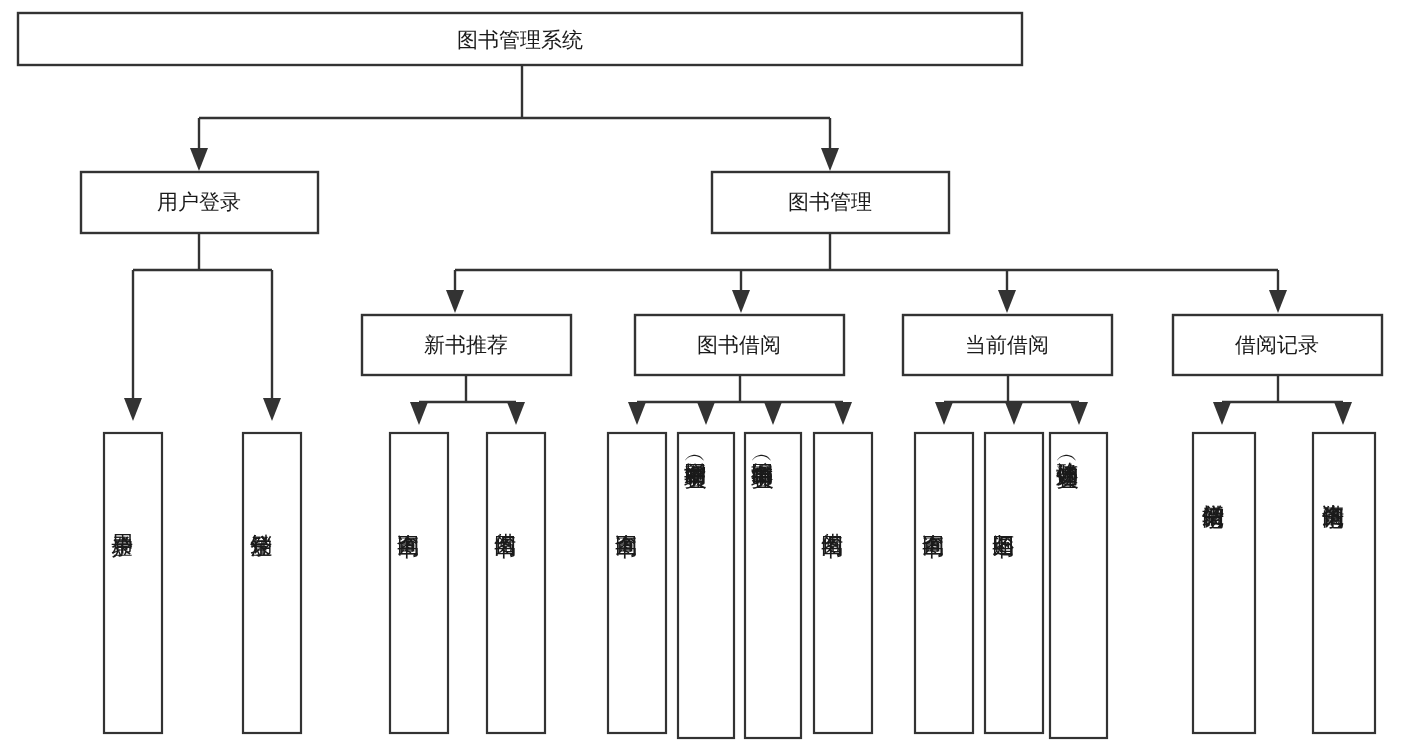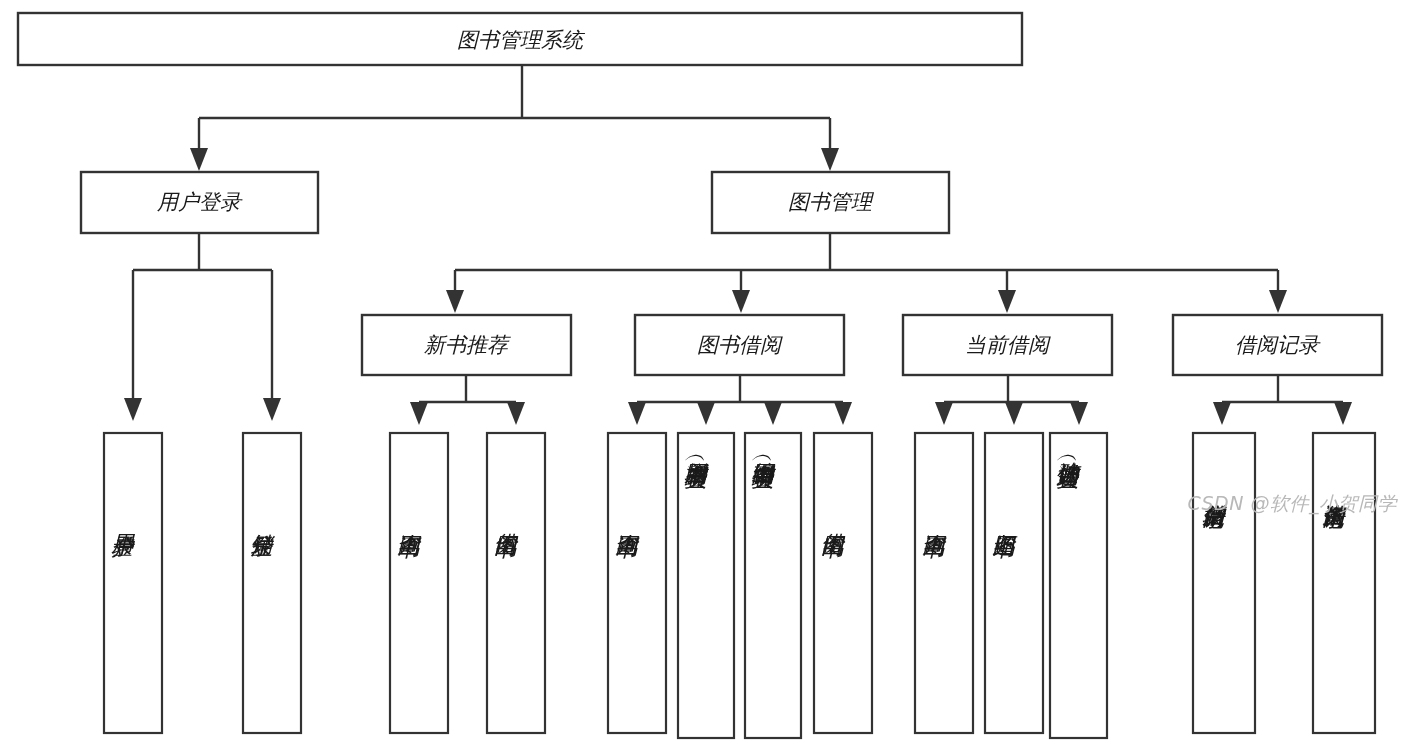--- a/index.html
+++ b/index.html
@@ -12,21 +12,20 @@
     width: 1405px;
     height: 747px;
     overflow: hidden;
     font-family: "DejaVu Sans", "Liberation Sans", sans-serif;
   }
   #diagram-root {
     position: relative;
     width: 1405px;
     height: 523px;
     background: #ffffff;
-    font-style: italic;
   }
   svg#tree-svg {
     position: absolute;
     left: 0;
     top: 0;
     width: 1405px;
     height: 747px;
     display: block;
   }
   .node-rect {
@@ -222,15 +221,14 @@
   <div class="vlabel" style="left:751px; top:444px; height:290px;">编辑图书（管理员）</div>
   <div class="vlabel" style="left:821px; top:516px; height:210px;">借阅图书</div>
 
   <div class="vlabel" style="left:922px; top:516px; height:210px;">查询图书</div>
   <div class="vlabel" style="left:992px; top:516px; height:210px;">归还图书</div>
   <div class="vlabel" style="left:1056px; top:444px; height:290px;">确认归还（管理员）</div>
 
   <div class="vlabel" style="left:1202px; top:486px; height:250px;">新增借阅记录</div>
   <div class="vlabel" style="left:1322px; top:486px; height:250px;">查询借阅记录</div>
 
-  <div id="watermark">CSDN @软件_小贺同学</div>
 
 </div>
 
 </body></html>

